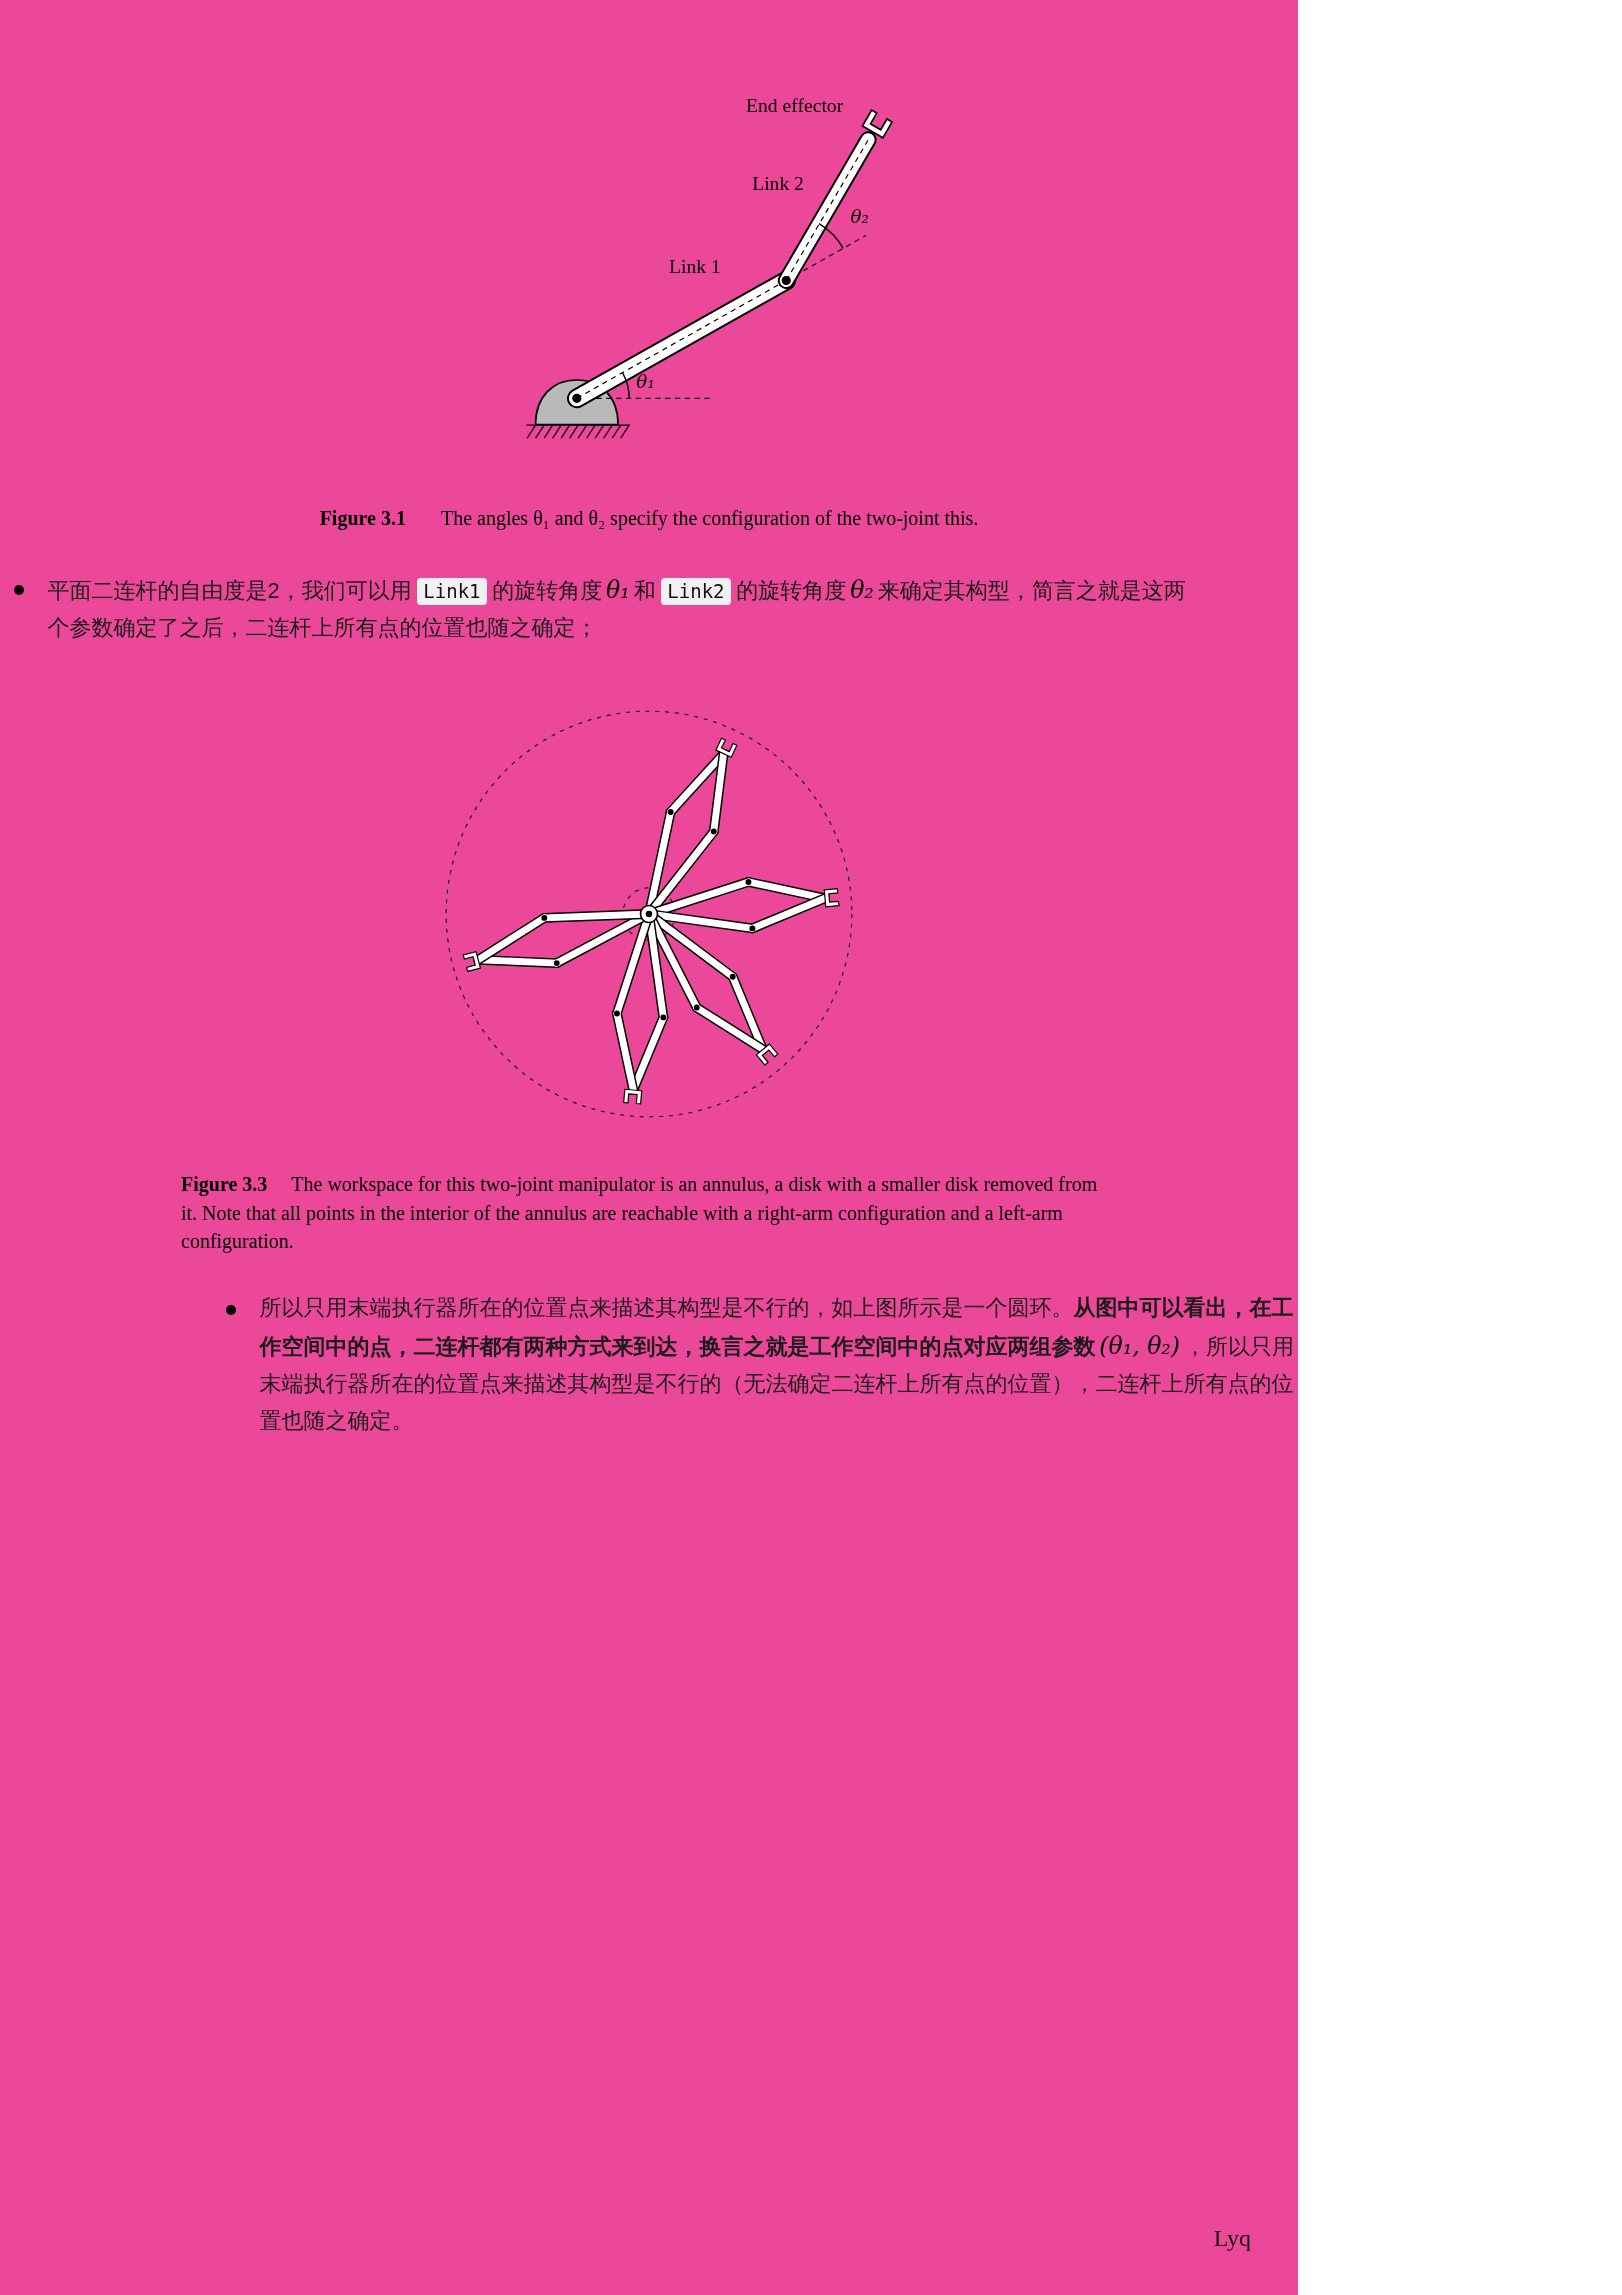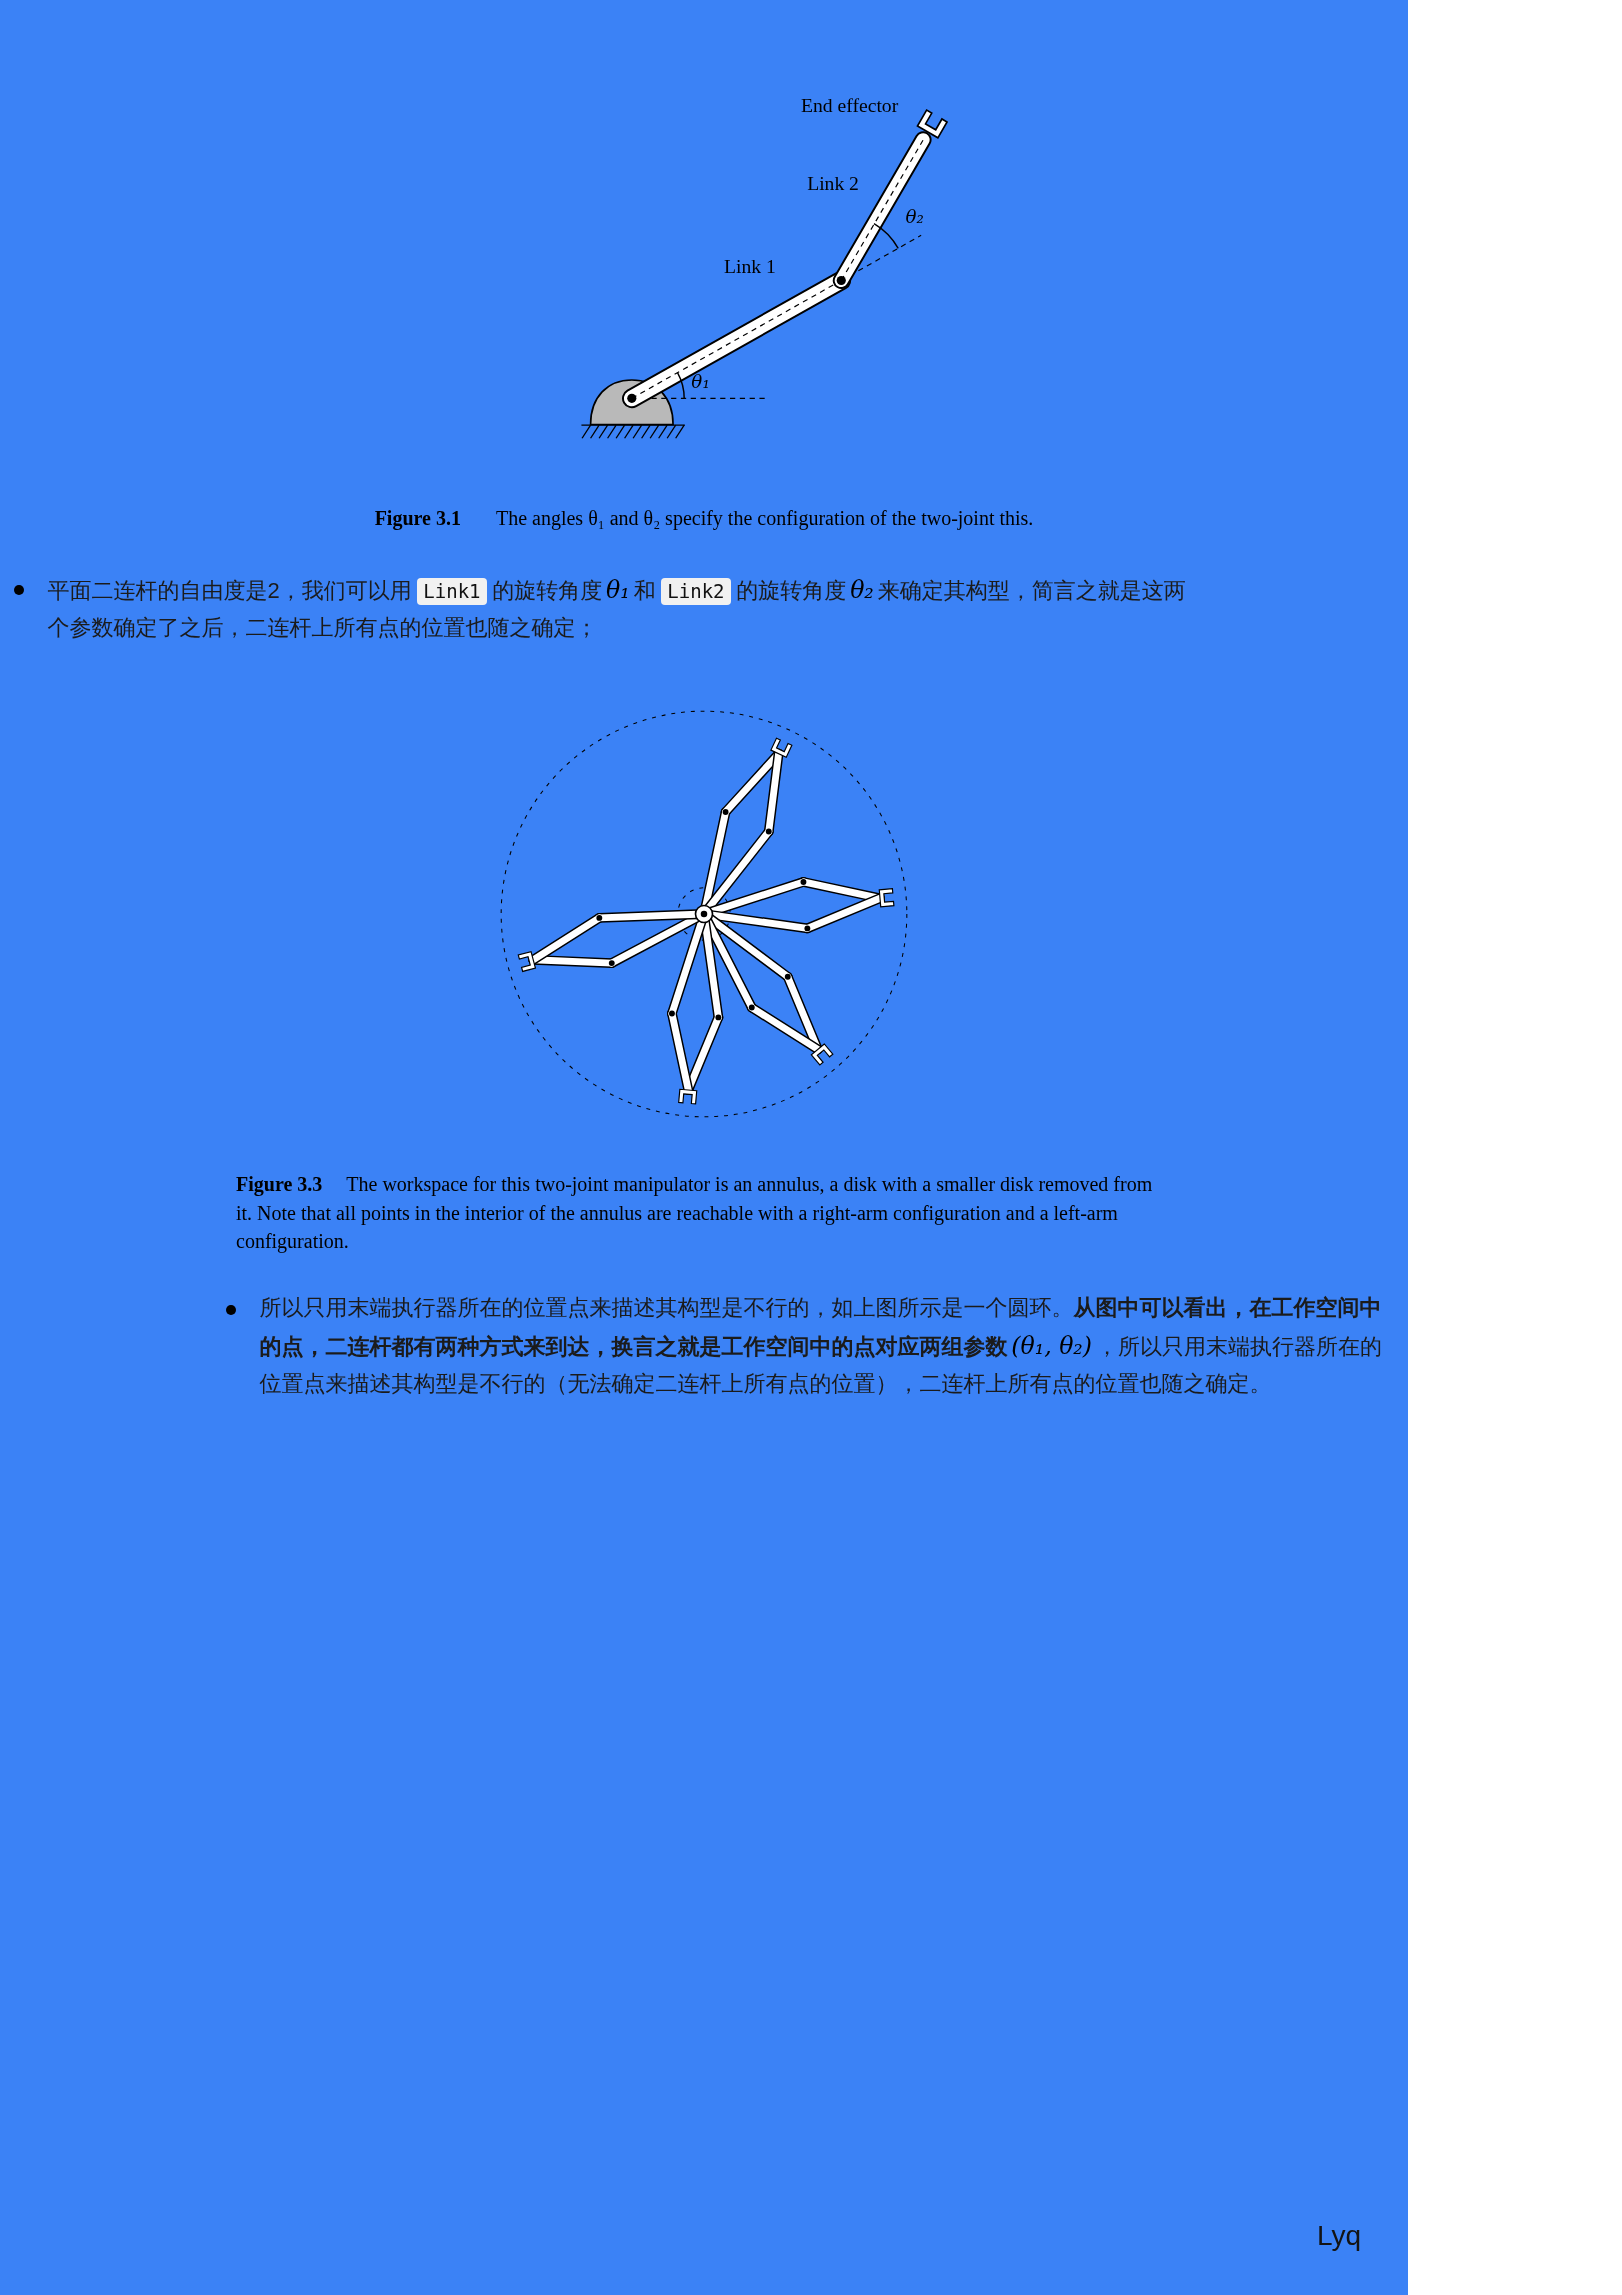--- a/index.html
+++ b/index.html
@@ -1,20 +1,20 @@
 <!DOCTYPE html>
 <html style="font-size:10.5px"><head>
 <meta charset="utf-8">
 <style>
   html,body { margin:0; padding:0; background:#ffffff; }
   .page {
     position:relative;
-    width:1408px;
+    width:1298px;
     height:2295px;
-    background:#3b82f6;
+    background:#ec4899;
     font-family:"Liberation Sans", sans-serif;
     color:#1b1b1b;
     overflow:hidden;
   }
   .fig-wrap31 { padding-top:84px; display:flex; justify-content:center; }
   .fig-wrap31 svg { margin-left:124px; }
   .fig-wrap33 { margin-top:38px; display:flex; justify-content:center; }
 
   .fig-label { font-family:"Liberation Serif", serif; font-size:30px; fill:#000; }
   .fig-math  { font-family:"DejaVu Serif", serif; font-style:italic; font-size:28px; fill:#000; }
@@ -86,23 +86,23 @@
     font-size:23.6px;
     margin:0 3.9px;
     color:#000;
   }
 
   
   .watermark {
     position:absolute;
     right:47px;
     bottom:43px;
-    font-size:28px;
+    font-size:24px;
     color:#141414;
-    font-family:Liberation Sans, sans-serif;
+    font-family:Liberation Serif, serif;
   }
 </style>
 </head>
 <body>
 
 <div class="page">
 
   <div class="fig-wrap31">
     <svg width="432" height="393" viewBox="0 0 660 600">
       <defs>

